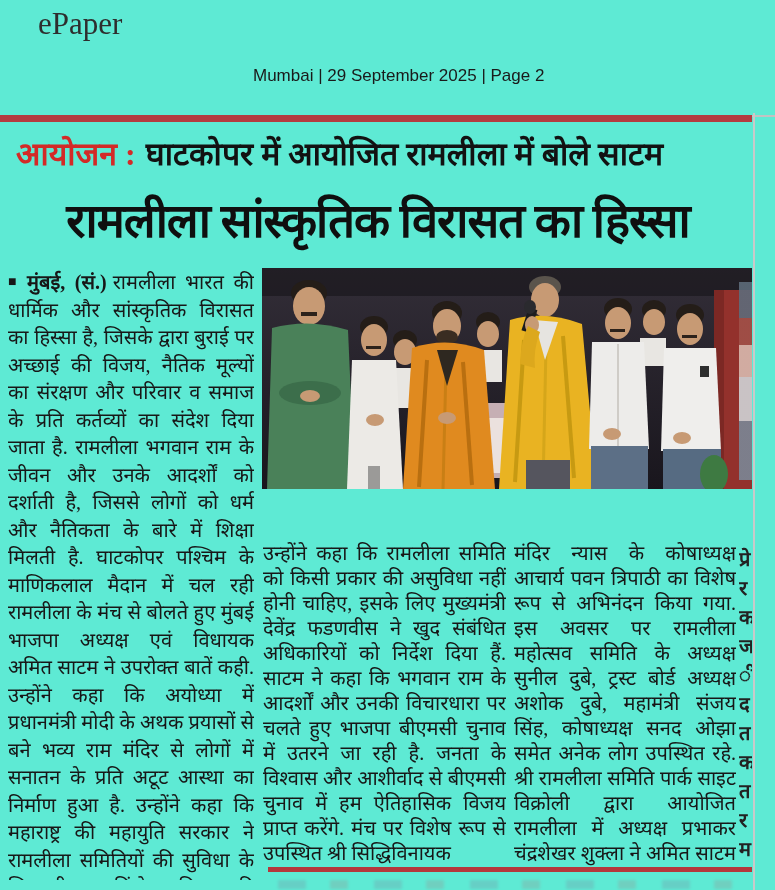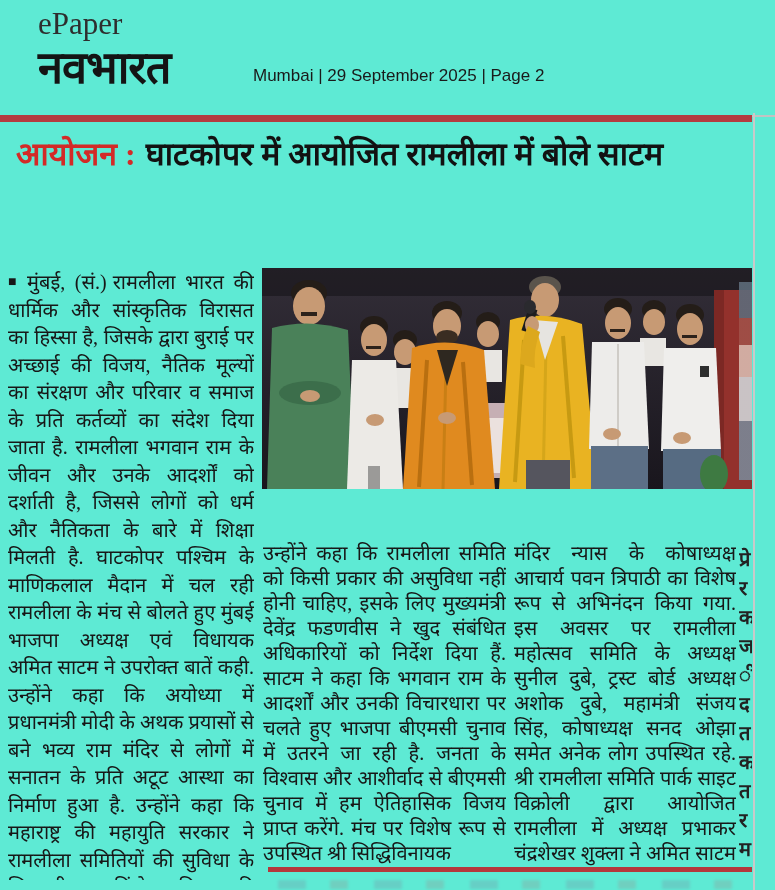--- a/index.html
+++ b/index.html
@@ -52,50 +52,50 @@
     position:absolute; left:262px; top:494px; width:490px;
     font-size:30px; font-weight:700; color:#101010; text-align:center; line-height:46px; white-space:nowrap;
   }
   
   .col { position:absolute; text-align:justify; overflow:hidden; color:#171717; }
   .col p { text-align:justify; }
   .col-1 { left:8px;  top:268px; width:246px; height:612px; font-size:20px; line-height:27.5px; }
   .col-2 { left:263px; top:541px; width:243px; height:326px; font-size:20px; line-height:25px; }
   .col-3 { left:514px; top:541px; width:222px; height:326px; font-size:20px; line-height:25px; }
   .lead-bullet { font-size:14px; vertical-align:3px; margin-right:6px; }
-  .lead-loc { font-weight:400; margin-right:6px; }
+  .lead-loc { font-weight:700; margin-right:6px; }
   
   .photo-wrap { position:absolute; left:262px; top:268px; width:490px; height:221px; background:#211d24; }
   .photo-wrap svg { display:block; width:100%; height:100%; }
   
   .edge-photo-sliver {
     position:absolute; left:739px; top:282px; width:13px; height:198px; opacity:.9;
     background:linear-gradient(#5d6b7a 0 18%, #a05048 18% 32%, #d8b9ae 32% 48%, #cfd3d6 48% 70%, #7a8796 70% 100%);
   }
   .edge-text-strip {
     position:absolute; left:739px; top:545px; width:13px; height:320px; overflow:hidden;
     font-size:20px; line-height:29px; color:#222; white-space:pre-line;font-weight:bold;
   }
 </style>
 </head>
 <body>
 
 <div class="page">
 
   <div class="brand-epaper">ePaper</div>
-  <div class="brand-name">नवभारत</div>
   <div class="header-meta">Mumbai | 29 September 2025 | Page 2</div>
 
   <div class="top-red-bar"></div>
   <div class="top-gray-tail"></div>
   <div class="right-vline"></div>
 
   <div class="kicker">
     <span class="kicker-label">आयोजन :</span><span class="kicker-rest">घाटकोपर में आयोजित रामलीला में बोले साटम</span>
   </div>
+  <div class="headline">रामलीला सांस्कृतिक विरासत का हिस्सा</div>
 
   <div class="col col-1">
     <p>
       <span class="lead-bullet">■</span><span class="lead-loc">मुंबई, (सं.)</span><span>रामलीला भारत की धार्मिक और सांस्कृतिक विरासत का हिस्सा है, जिसके द्वारा बुराई पर अच्छाई की विजय, नैतिक मूल्यों का संरक्षण और परिवार व समाज के प्रति कर्तव्यों का संदेश दिया जाता है. रामलीला भगवान राम के जीवन और उनके आदर्शों को दर्शाती है, जिससे लोगों को धर्म और नैतिकता के बारे में शिक्षा मिलती है. घाटकोपर पश्चिम के माणिकलाल मैदान में चल रही रामलीला के मंच से बोलते हुए मुंबई भाजपा अध्यक्ष एवं विधायक अमित साटम ने उपरोक्त बातें कही. उन्होंने कहा कि अयोध्या में प्रधानमंत्री मोदी के अथक प्रयासों से बने भव्य राम मंदिर से लोगों में सनातन के प्रति अटूट आस्था का निर्माण हुआ है. उन्होंने कहा कि महाराष्ट्र की महायुति सरकार ने रामलीला समितियों की सुविधा के लिए ही वन विंडो परमिशन की शुरुआत की.</span>
     </p>
   </div>
 
   <div class="photo-wrap">
     <svg viewBox="0 0 490 221" preserveAspectRatio="none">
       <defs>

